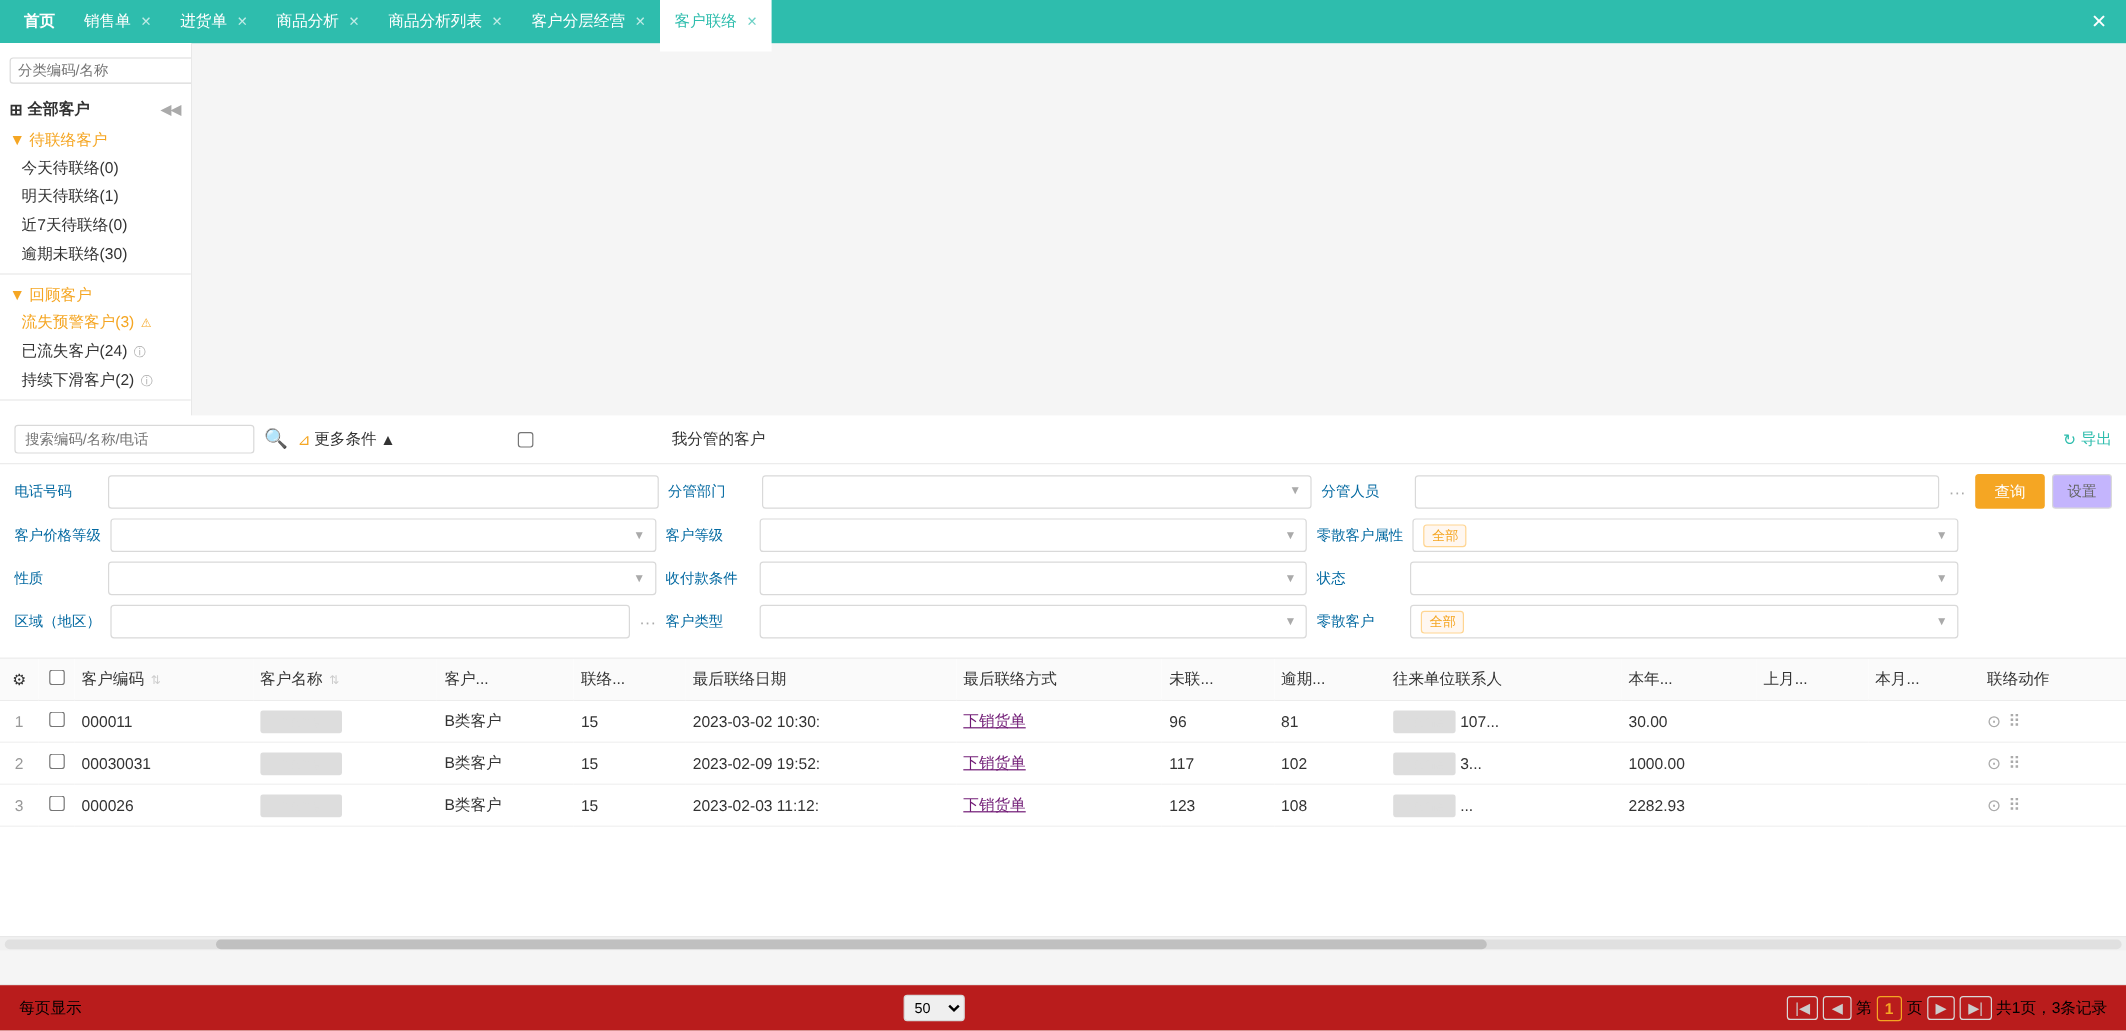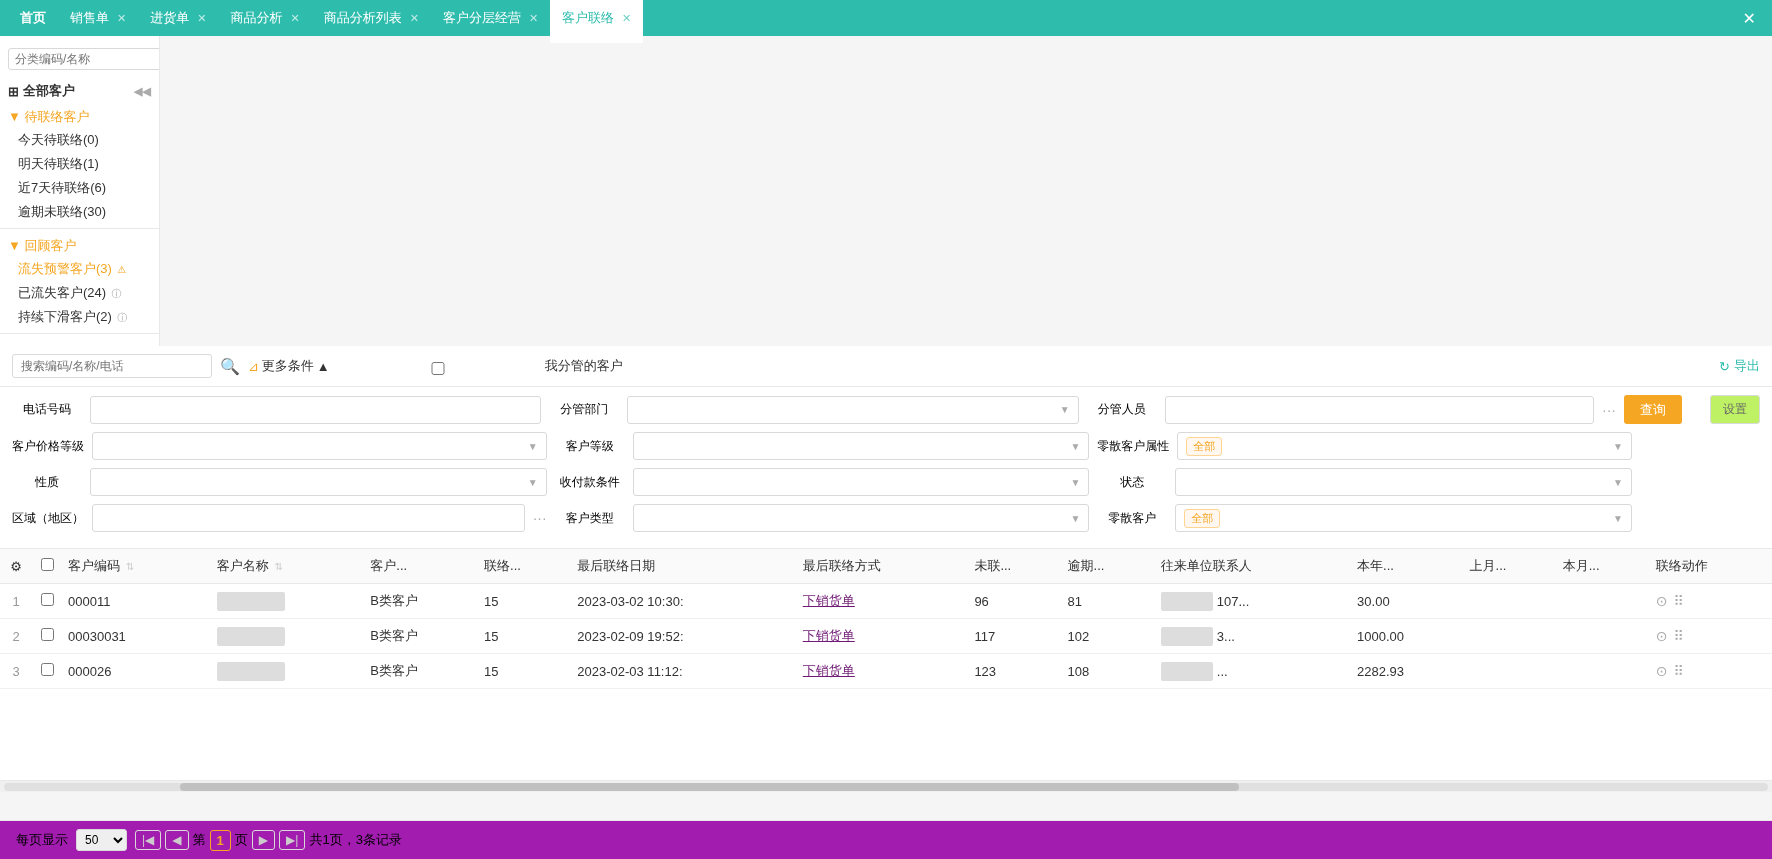--- a/index.html
+++ b/index.html
@@ -79,42 +79,42 @@
       padding: 4px 8px; width: 200px; outline: none; font-size: 12px;
     }
     .filter-bar .search-btn {
       background: none; border: none; cursor: pointer; color: #f5a623; font-size: 16px;
     }
     .filter-more {
       display: flex; align-items: center; gap: 3px;
       color: #333; cursor: pointer; font-size: 12px;
     }
     .filter-manage {
-      display: flex; align-items: flex-end; gap: 3px;
+      display: flex; align-items: center; gap: 18px;
       color: #333; font-size: 12px; cursor: pointer;
     }
     .filter-bar-right { margin-left: auto; display: flex; align-items: center; gap: 8px; }
     .export-btn {
       display: flex; align-items: center; gap: 4px;
       color: #2ebdad; cursor: pointer; font-size: 12px; border: none; background: none;
     }
 
     
     .advanced-filter {
       background: #fff; border-bottom: 1px solid #e8e8e8;
       padding: 8px 12px;
     }
     .filter-row {
       display: flex; align-items: center; gap: 8px; margin-bottom: 8px;
     }
     .filter-field {
       display: flex; align-items: center; gap: 8px; flex: 1;
     }
     .filter-label {
-      color: #000000; font-size: 12px; white-space: nowrap; min-width: 70px; text-align: center;
+      color: #0369a1; font-size: 12px; white-space: nowrap; min-width: 70px; text-align: left;
     }
     .filter-input {
       flex: 1; border: 1px solid #d9d9d9; border-radius: 3px;
       padding: 4px 8px; font-size: 12px; outline: none; height: 28px;
     }
     .filter-select {
       flex: 1; border: 1px solid #d9d9d9; border-radius: 3px;
       padding: 4px 8px; font-size: 12px; background: #fff;
       display: flex; align-items: center; justify-content: space-between;
       cursor: pointer; height: 28px; min-width: 120px;
@@ -126,22 +126,22 @@
     }
     .filter-dots { color: #aaa; cursor: pointer; font-size: 14px; }
 
     
     .action-btns { margin-left: auto; display: flex; gap: 6px; }
     .btn-query {
       background: #f5a623; color: #fff; border: none; border-radius: 3px;
       padding: 5px 16px; cursor: pointer; font-size: 13px;
     }
     .btn-settings {
-      background: #bef264; color: #666; border: 1px solid #d9d9d9; border-radius: 3px;
-      padding: 5px 12px; cursor: pointer; font-size: 12px; margin-left: 22px;
+      background: #c4b5fd; color: #666; border: 1px solid #d9d9d9; border-radius: 3px;
+      padding: 5px 12px; cursor: pointer; font-size: 12px;
     }
 
     
     .table-area {
       flex: 1; overflow: auto; background: #fff; margin: 0;
     }
     table {
       width: 100%; border-collapse: collapse; font-size: 12px;
     }
     thead th {
@@ -165,22 +165,22 @@
     .tooltip-box {
       position: absolute; left: 28px; top: 258px;
       background: #fff; border: 1px solid #e8e8e8; border-radius: 4px;
       padding: 8px 12px; color: #666; font-size: 12px;
       box-shadow: 2px 2px 8px rgba(0,0,0,0.1); z-index: 10;
       white-space: nowrap;
     }
 
     
     .table-footer {
-      display: flex; align-items: center; justify-content: flex-start; gap: 8px;
-      padding: 8px 16px; background: #a21caf; border-top: 1px solid #e8e8e8; font-size: 12px; margin-top: 28px;
+      display: flex; align-items: center; justify-content: space-between; gap: 8px;
+      padding: 8px 16px; background: #b91c1c; border-top: 1px solid #e8e8e8; font-size: 12px; margin-top: 28px;
     }
     .page-size-select {
       border: 1px solid #d9d9d9; border-radius: 3px; padding: 2px 4px; font-size: 12px;
     }
     .page-nav { display: flex; align-items: center; gap: 4px; }
     .page-btn {
       background: none; border: 1px solid #d9d9d9; border-radius: 3px;
       padding: 2px 6px; cursor: pointer; color: #666; font-size: 12px;
     }
     .page-btn.disabled { color: #ccc; cursor: not-allowed; }
@@ -251,21 +251,21 @@
       <div class="sidebar-group-title">
         <span>▼ 待联络客户</span>
       </div>
       <div class="sidebar-item">
         <span>今天待联络(0)</span>
       </div>
       <div class="sidebar-item">
         <span>明天待联络(1)</span>
       </div>
       <div class="sidebar-item">
-        <span>近7天待联络(6)</span>
+        <span>近7天待联络(0)</span>
       </div>
       <div class="sidebar-item">
         <span>逾期未联络(30)</span>
       </div>
     </div>
     <div class="sidebar-divider"></div>
     <div class="sidebar-group" style="position:relative;">
       <div class="sidebar-group-title">
         <span>▼ 回顾客户</span>
       </div>

